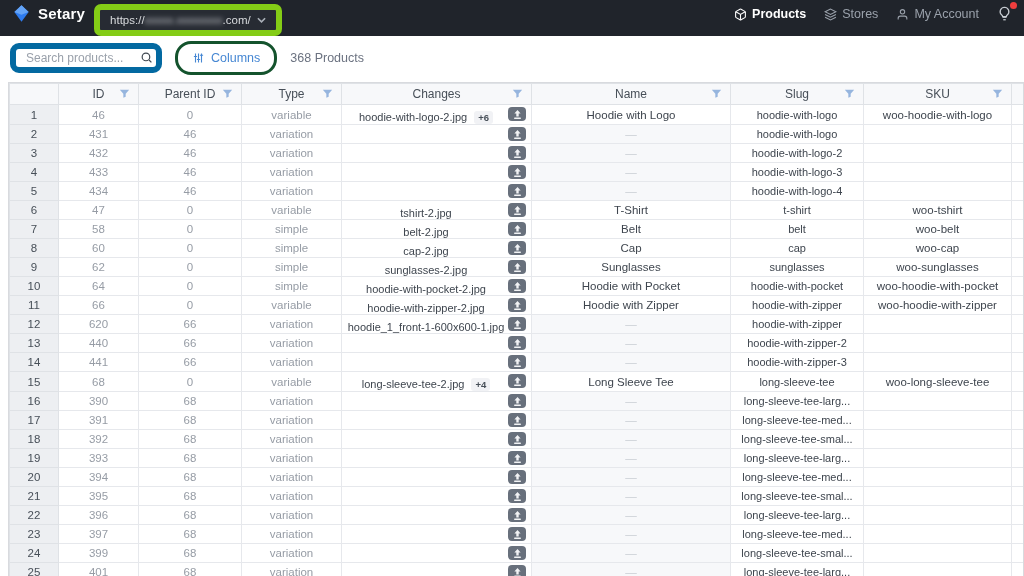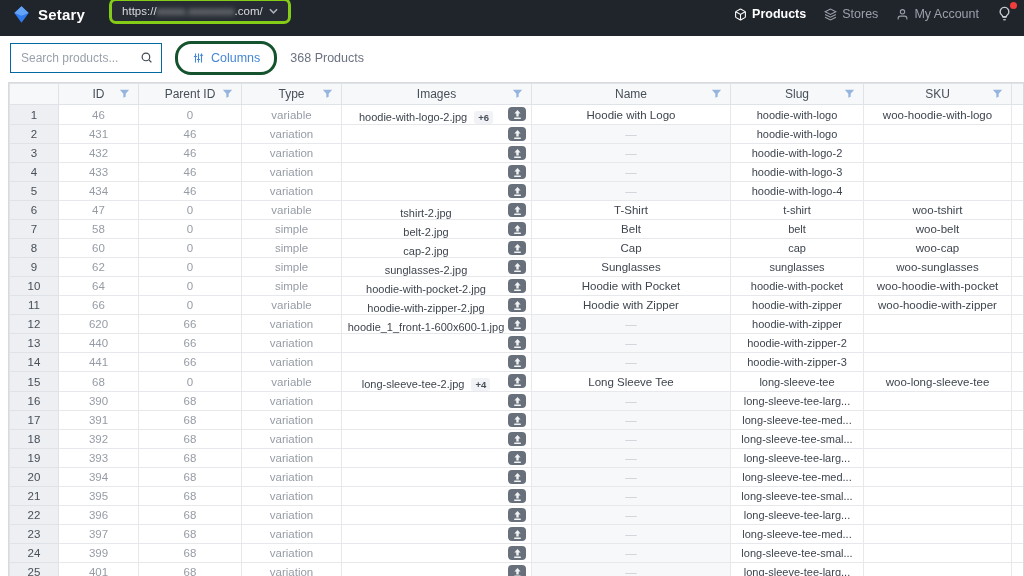--- a/index.html
+++ b/index.html
@@ -1,39 +1,39 @@
 <!DOCTYPE html>
 <html><head>
 <meta charset="utf-8">
 <style>
   * { margin:0; padding:0; box-sizing:border-box; }
   html,body { width:1024px; height:576px; overflow:hidden; background:#fff;
     font-family:"Liberation Sans","DejaVu Sans",sans-serif; }
 
   
-  .topbar { height:36px; background:#20242b; display:flex; align-items:flex-end;
-    padding:12px 12px; gap:24px; }
+  .topbar { height:36px; background:#20242b; display:flex; align-items:flex-start;
+    padding:4px 12px; gap:1px; }
   .brand { display:flex; align-items:center; gap:7px; color:#fff;
     font-size:15px; font-weight:700; letter-spacing:.2px; }
-  .url-select { display:flex; align-items:center; gap:6px;
-    background:#272b33; border:3px solid #84cc16; border-radius:7px;
+  .url-select { margin-left:8px; display:flex; align-items:center; gap:6px;
+    background:#272b33; border:6px solid #84cc16; border-radius:7px;
     padding:4px 10px; color:#d9dbde; font-size:11.5px; cursor:pointer; }
   .url-redacted { filter:blur(2.5px); opacity:.9; }
   .topnav { margin-left:auto; display:flex; align-items:center; gap:18px; }
   .nav-item { display:flex; gap:5px; align-items:center; font-size:12.5px;
     color:#9aa1ab; cursor:pointer; background:none; border:none; }
   .nav-item.active { color:#fff; font-weight:700; }
   .tips { position:relative; background:none; border:none; cursor:pointer; margin-top:2px;}
   .dot { position:absolute; top:-4px; right:-5px; width:7px; height:7px;
     background:#f03e3e; border-radius:50%; }
 
   
   .toolbar { height:44px; display:flex; align-items:center; padding:0 10px; gap:13px; background:#fff; }
   .search-wrap { position:relative; }
-  .search-input { width:152px; height:30px; border:1px solid #0369a1; border-radius:0;
+  .search-input { width:152px; height:30px; border:6px solid #0369a1; border-radius:9px;
     padding:0 30px 0 10px; font-size:12px; color:#333; outline:none; }
   .search-input::placeholder { color:#9aa1ab; }
   .search-icon { position:absolute; right:9px; top:8px; }
   .btn-columns { display:flex; align-items:center; gap:6px; border:3px solid #14532d;
     background:#fff; color:#4687d3; border-radius:16px; padding:7px 14px;
     font-size:12.5px; cursor:pointer; }
   .count { color:#6b7280; font-size:12.5px; }
   .btn-save { margin-left:auto; margin-right:2px; display:flex; align-items:center; gap:7px;
     background:#57a0e5; color:#fff; border:none; border-radius:16px;
     padding:8px 16px; font-size:12.5px; font-weight:600; cursor:pointer; }
@@ -149,21 +149,21 @@
         <th class="rownum-h"></th>
       <th><span>ID</span><span class="h-funnel"><svg width="11" height="9" viewBox="0 0 12 10">
                 <path d="M0.8 0.8h10.4L7.3 5.3v3.2L4.7 9.7V5.3z" fill="#96b5de"></path>
               </svg></span></th>
           <th><span>Parent ID</span><span class="h-funnel"><svg width="11" height="9" viewBox="0 0 12 10">
                 <path d="M0.8 0.8h10.4L7.3 5.3v3.2L4.7 9.7V5.3z" fill="#96b5de"></path>
               </svg></span></th>
           <th><span>Type</span><span class="h-funnel"><svg width="11" height="9" viewBox="0 0 12 10">
                 <path d="M0.8 0.8h10.4L7.3 5.3v3.2L4.7 9.7V5.3z" fill="#96b5de"></path>
               </svg></span></th>
-          <th><span>Images</span><span class="h-funnel"><svg width="11" height="9" viewBox="0 0 12 10">
+          <th><span>Changes</span><span class="h-funnel"><svg width="11" height="9" viewBox="0 0 12 10">
                 <path d="M0.8 0.8h10.4L7.3 5.3v3.2L4.7 9.7V5.3z" fill="#96b5de"></path>
               </svg></span></th>
           <th><span>Name</span><span class="h-funnel"><svg width="11" height="9" viewBox="0 0 12 10">
                 <path d="M0.8 0.8h10.4L7.3 5.3v3.2L4.7 9.7V5.3z" fill="#96b5de"></path>
               </svg></span></th>
           <th><span>Slug</span><span class="h-funnel"><svg width="11" height="9" viewBox="0 0 12 10">
                 <path d="M0.8 0.8h10.4L7.3 5.3v3.2L4.7 9.7V5.3z" fill="#96b5de"></path>
               </svg></span></th>
           <th><span>SKU</span><span class="h-funnel"><svg width="11" height="9" viewBox="0 0 12 10">
                 <path d="M0.8 0.8h10.4L7.3 5.3v3.2L4.7 9.7V5.3z" fill="#96b5de"></path>

